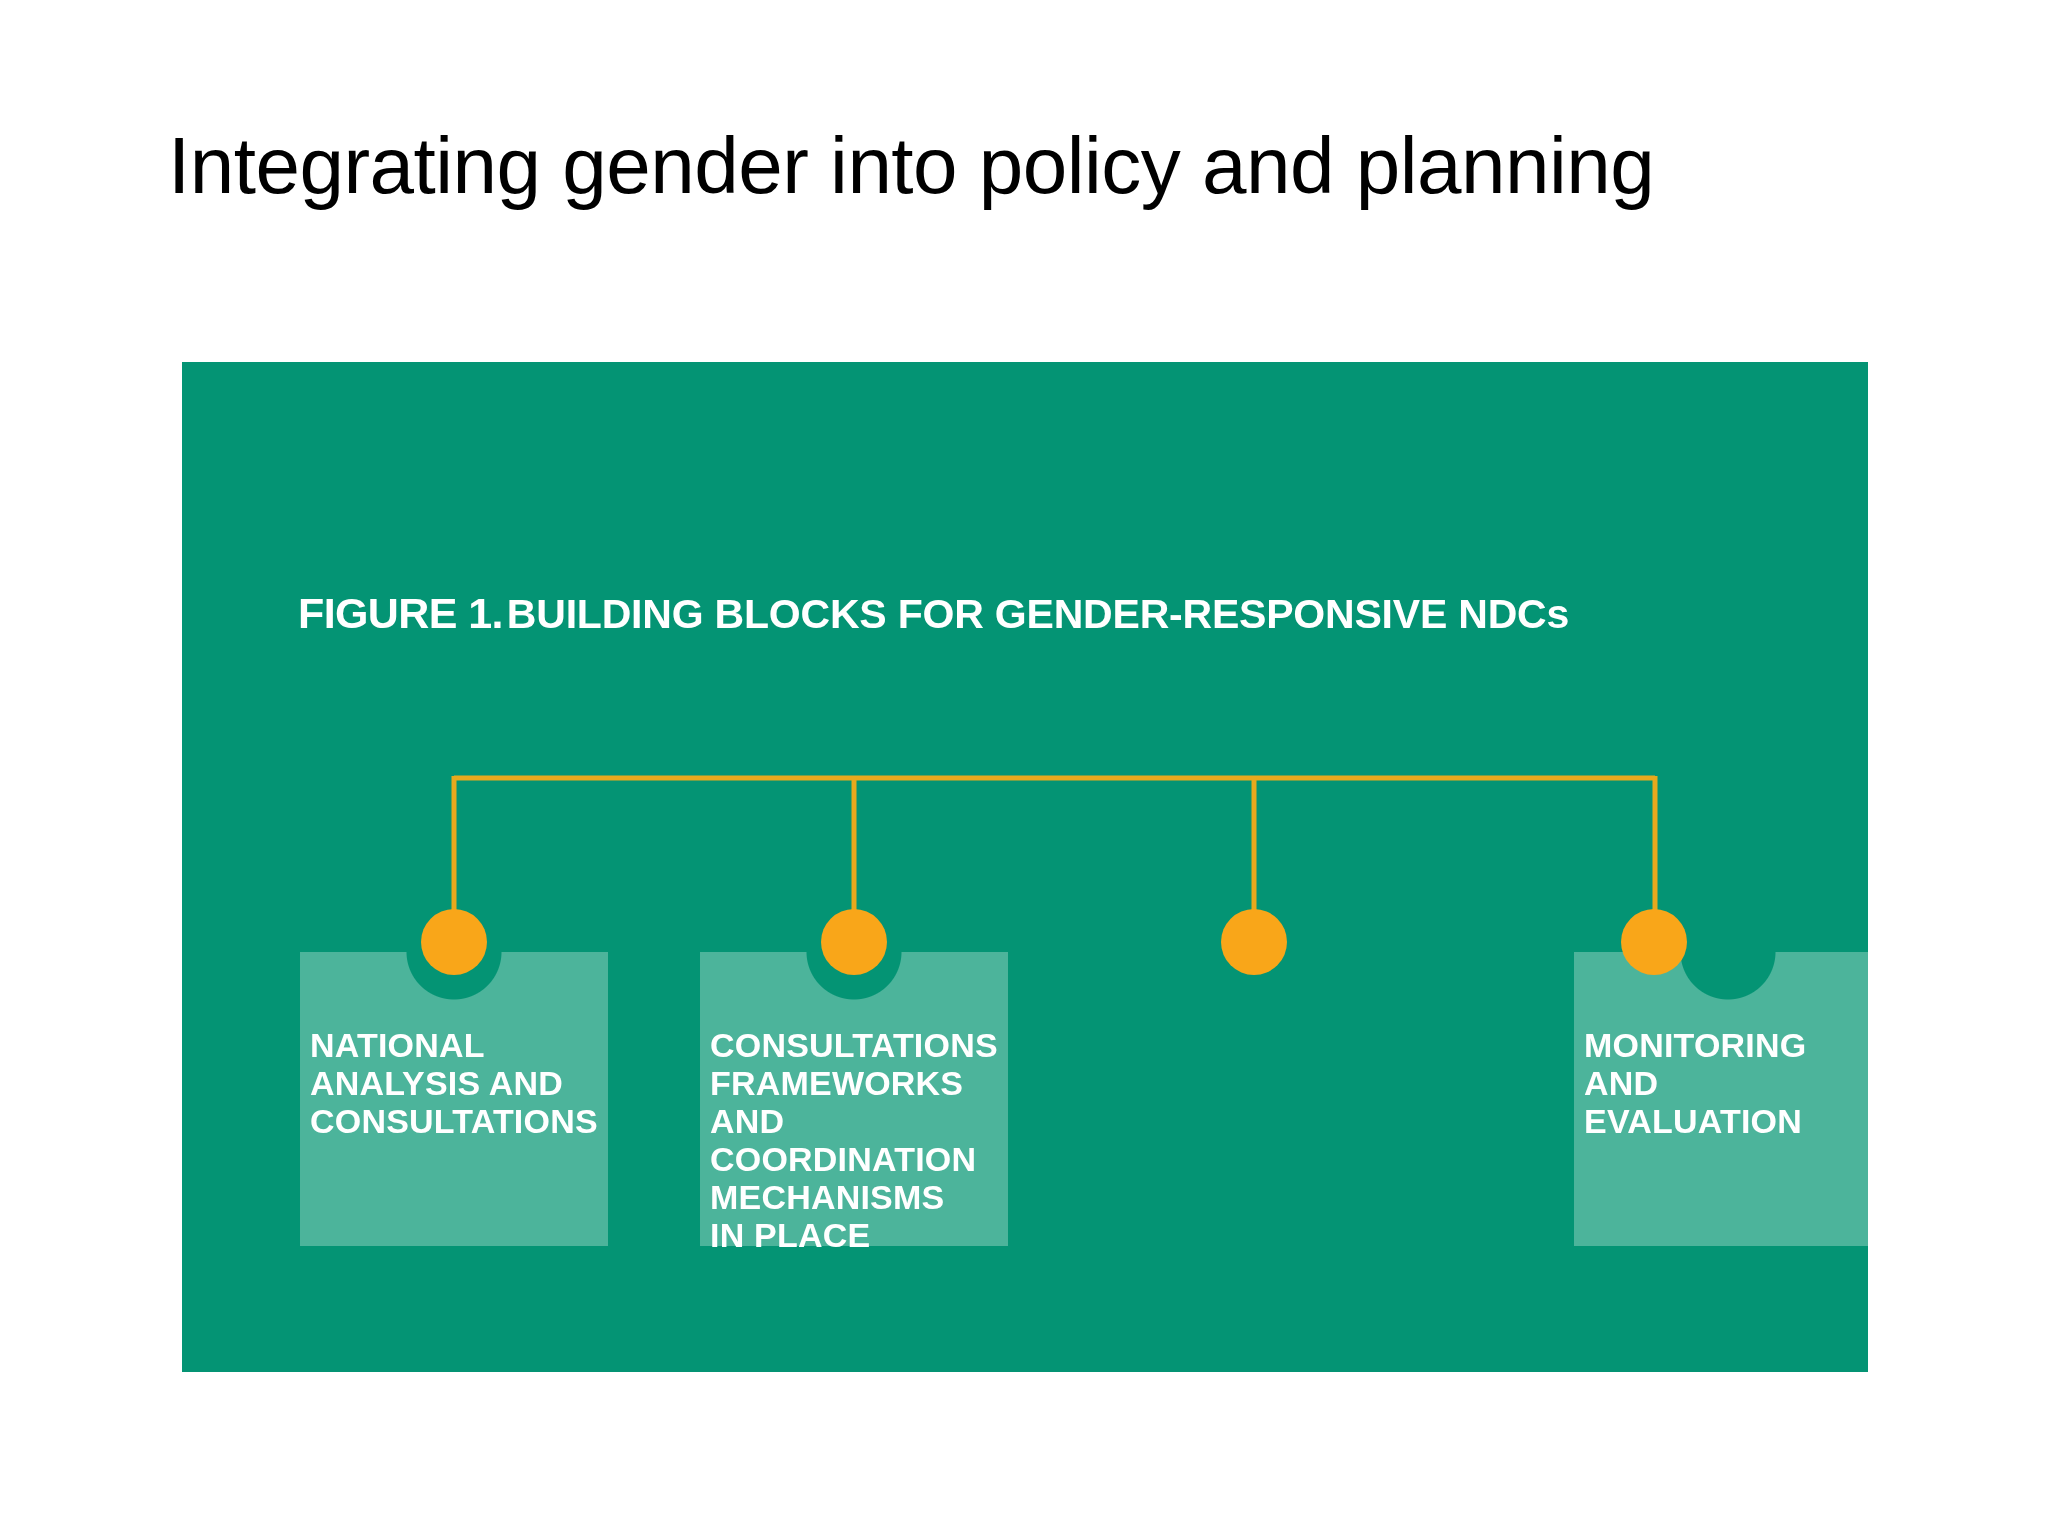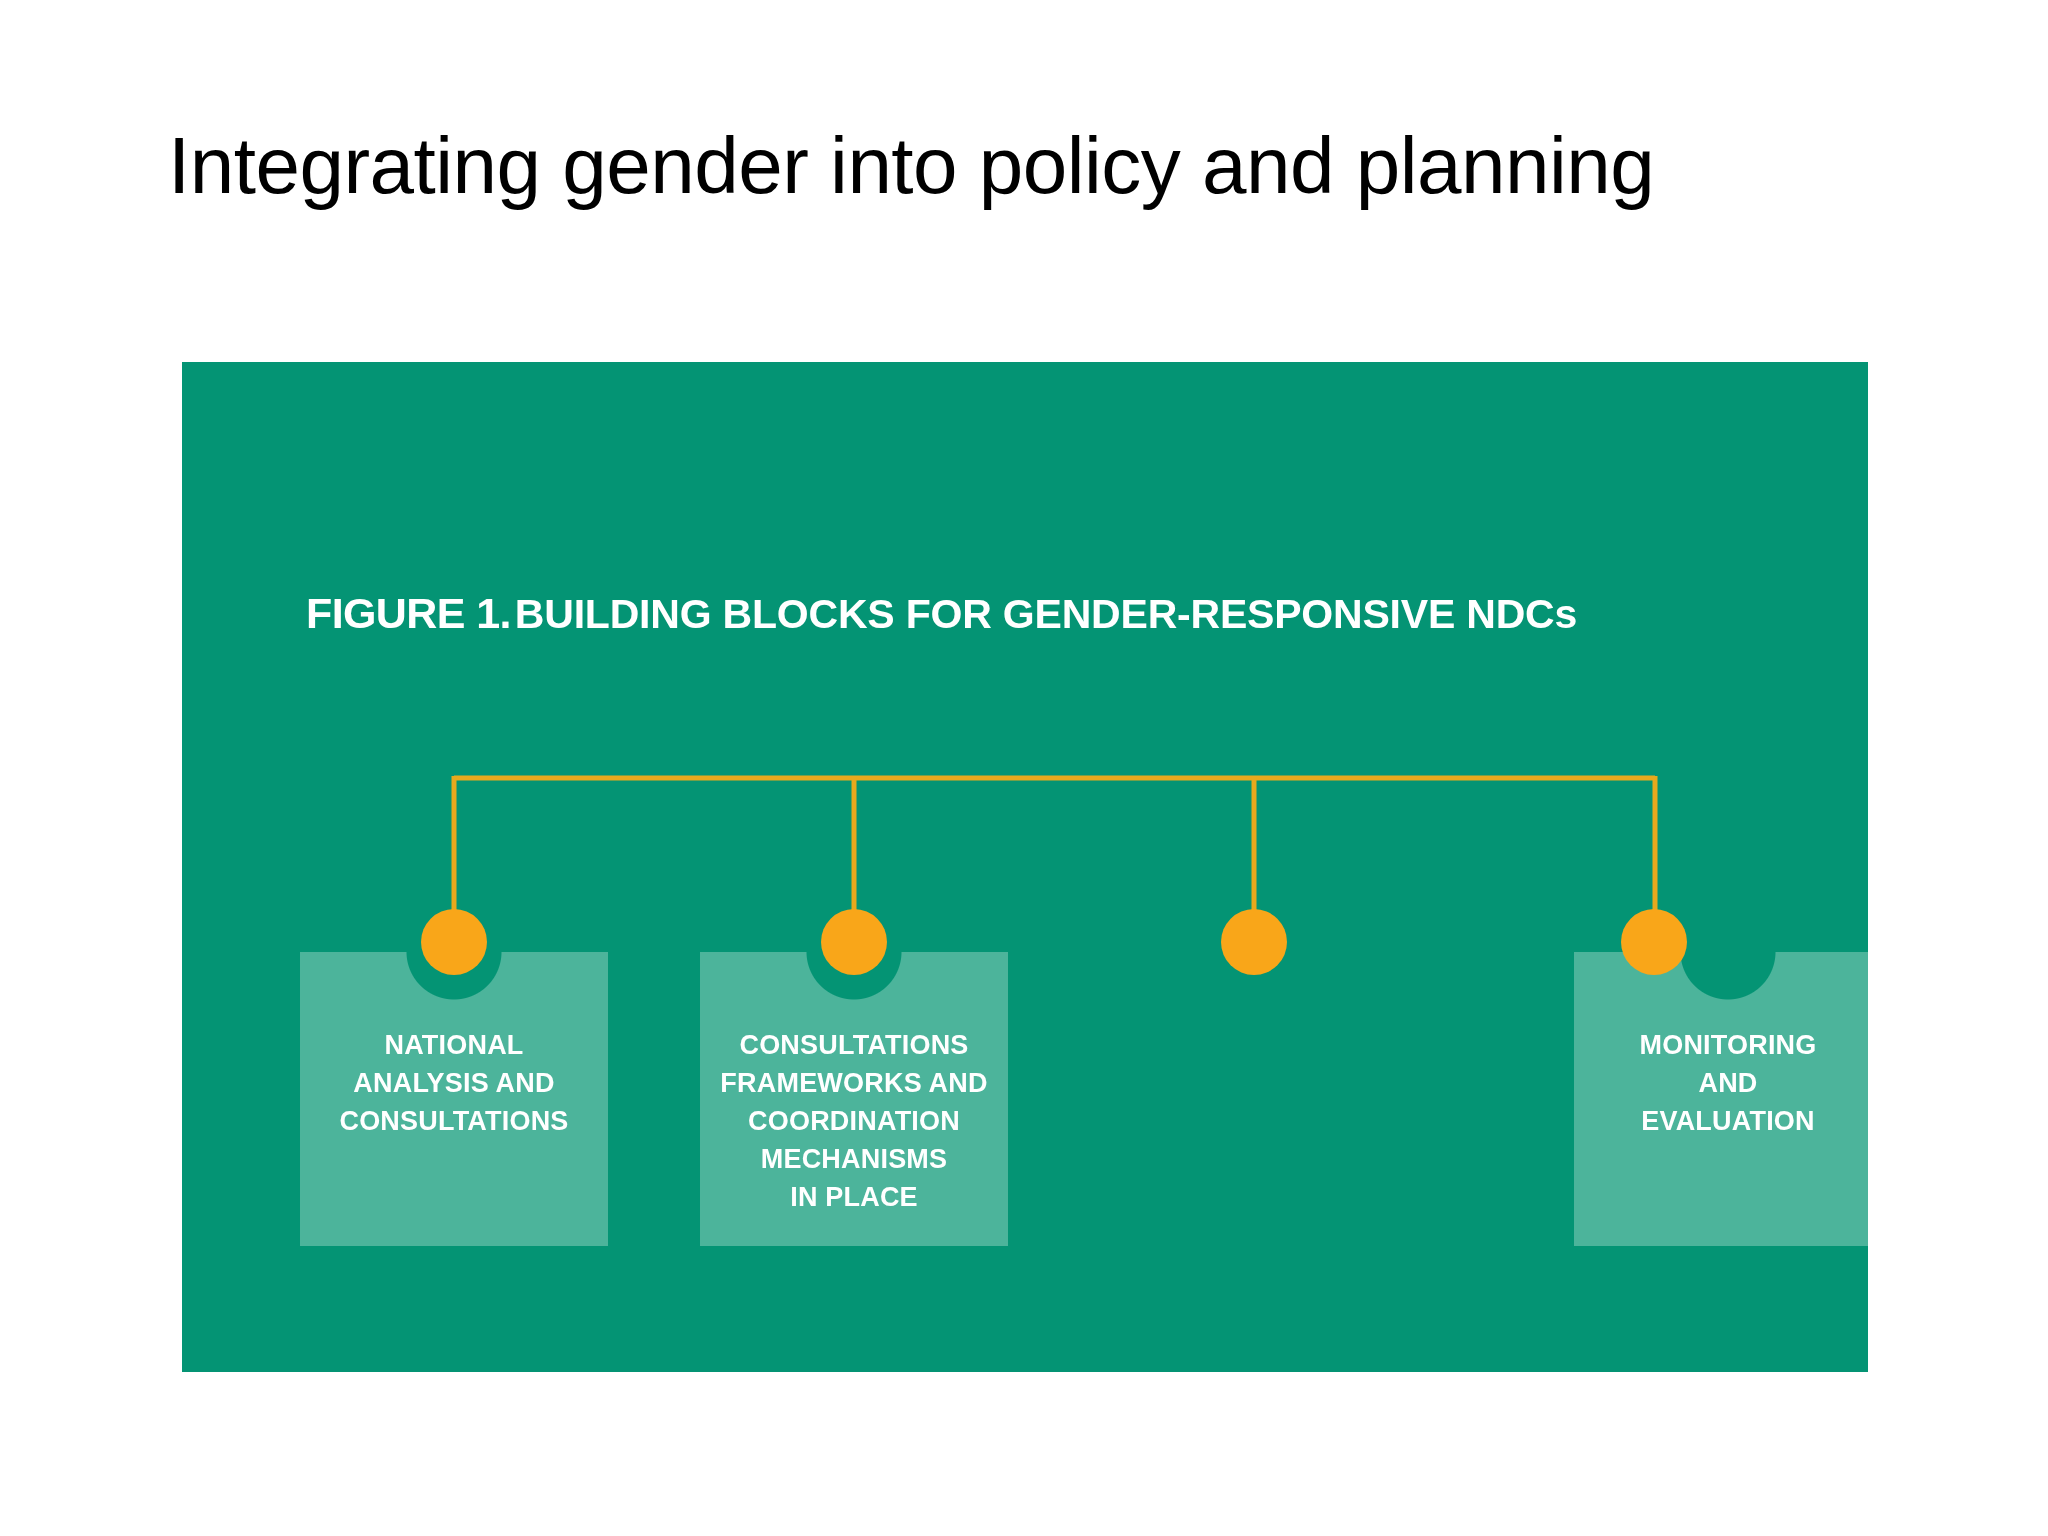--- a/index.html
+++ b/index.html
@@ -38,21 +38,21 @@
     top: 362px;
     width: 1686px;
     height: 1010px;
     background: #049474;
     overflow: hidden;
   }
 
   
   #figure-heading {
     position: absolute;
-    left: 124px;
+    left: 116px;
     top: 228px;
     color: #ffffff;
     white-space: nowrap;
     font-family: "Liberation Sans", sans-serif;
     font-size: 41px;
     line-height: 46px;
     font-weight: 700;
   }
   #figure-heading .fig-num {
     font-weight: 700;
@@ -96,25 +96,25 @@
     background: #4cb49b;
     
     -webkit-mask-image: radial-gradient(circle 47px at 50% 0px, transparent 0 47px, #000 48px);
     mask-image: radial-gradient(circle 47px at 50% 0px, transparent 0 47px, #000 48px);
   }
   .block .block-label {
     position: absolute;
     left: 0;
     right: 0;
     top: 74px;
-    text-align: center;
+    text-align: left;
     color: #ffffff;
     font-family: "Liberation Sans", sans-serif;
     font-weight: 700;
-    font-size: 27px;
+    font-size: 34px;
     line-height: 38px;
     letter-spacing: 0.2px;
     padding: 0 10px;
     box-sizing: border-box;
     white-space: pre-line;
   }
 
   .block.b0 { left: 118px; }
   .block.b1 { left: 518px; }
   .block.b2 { left: 918px; }

